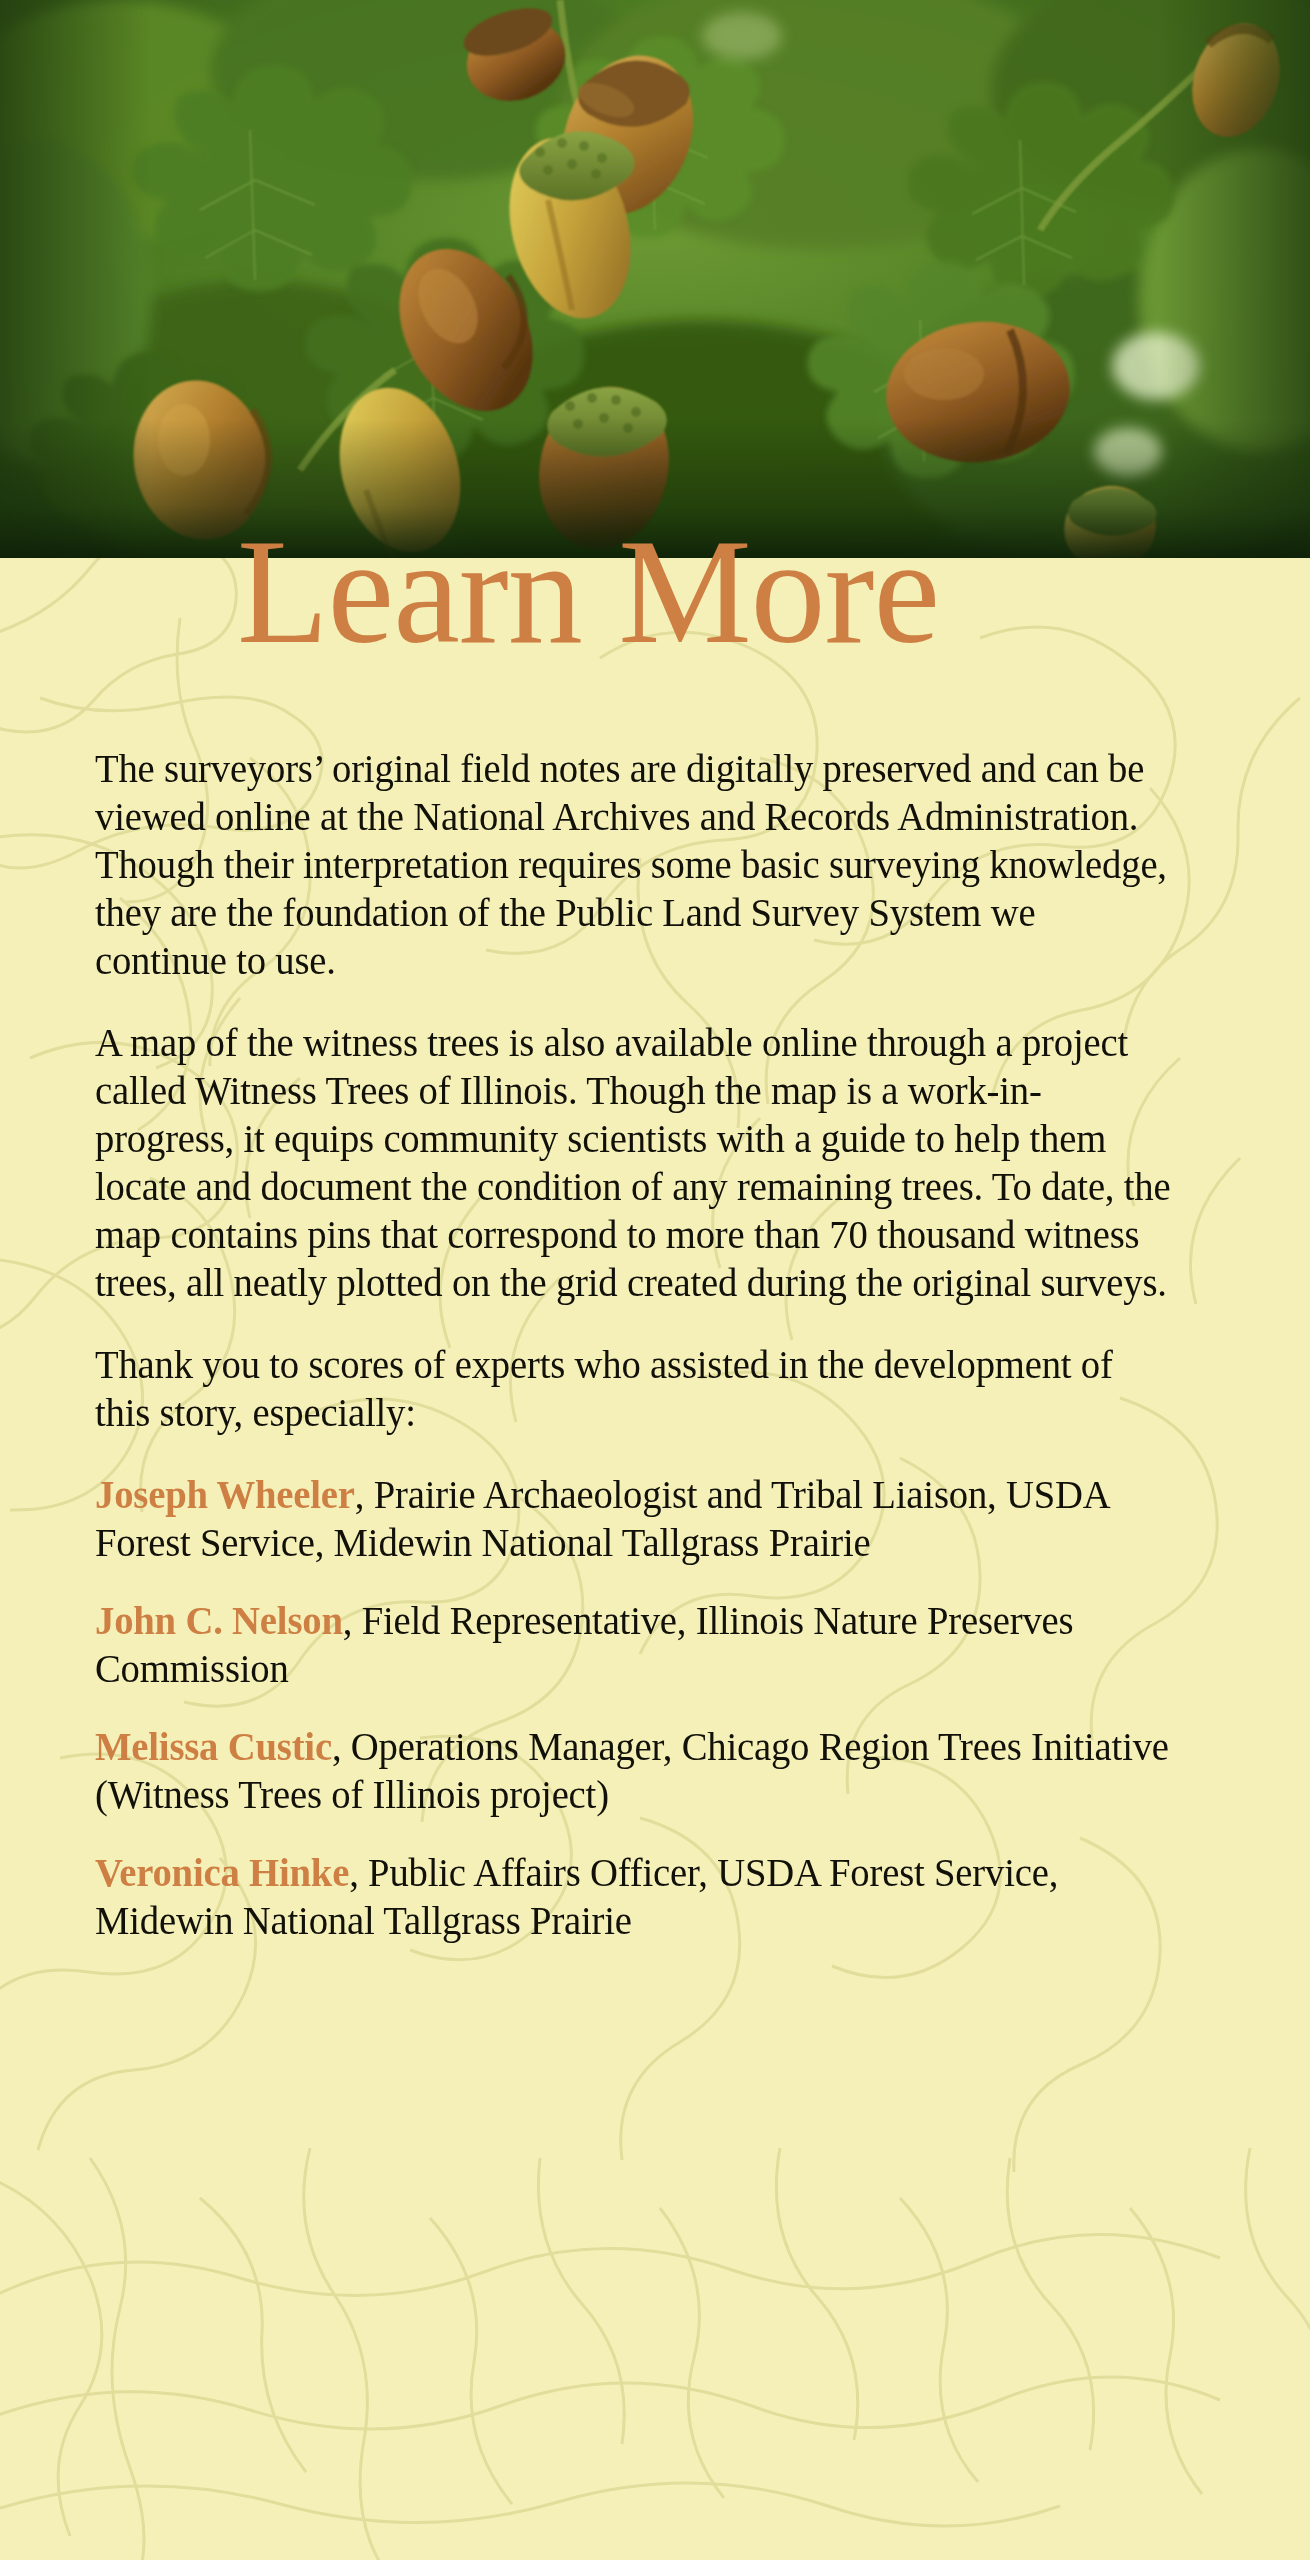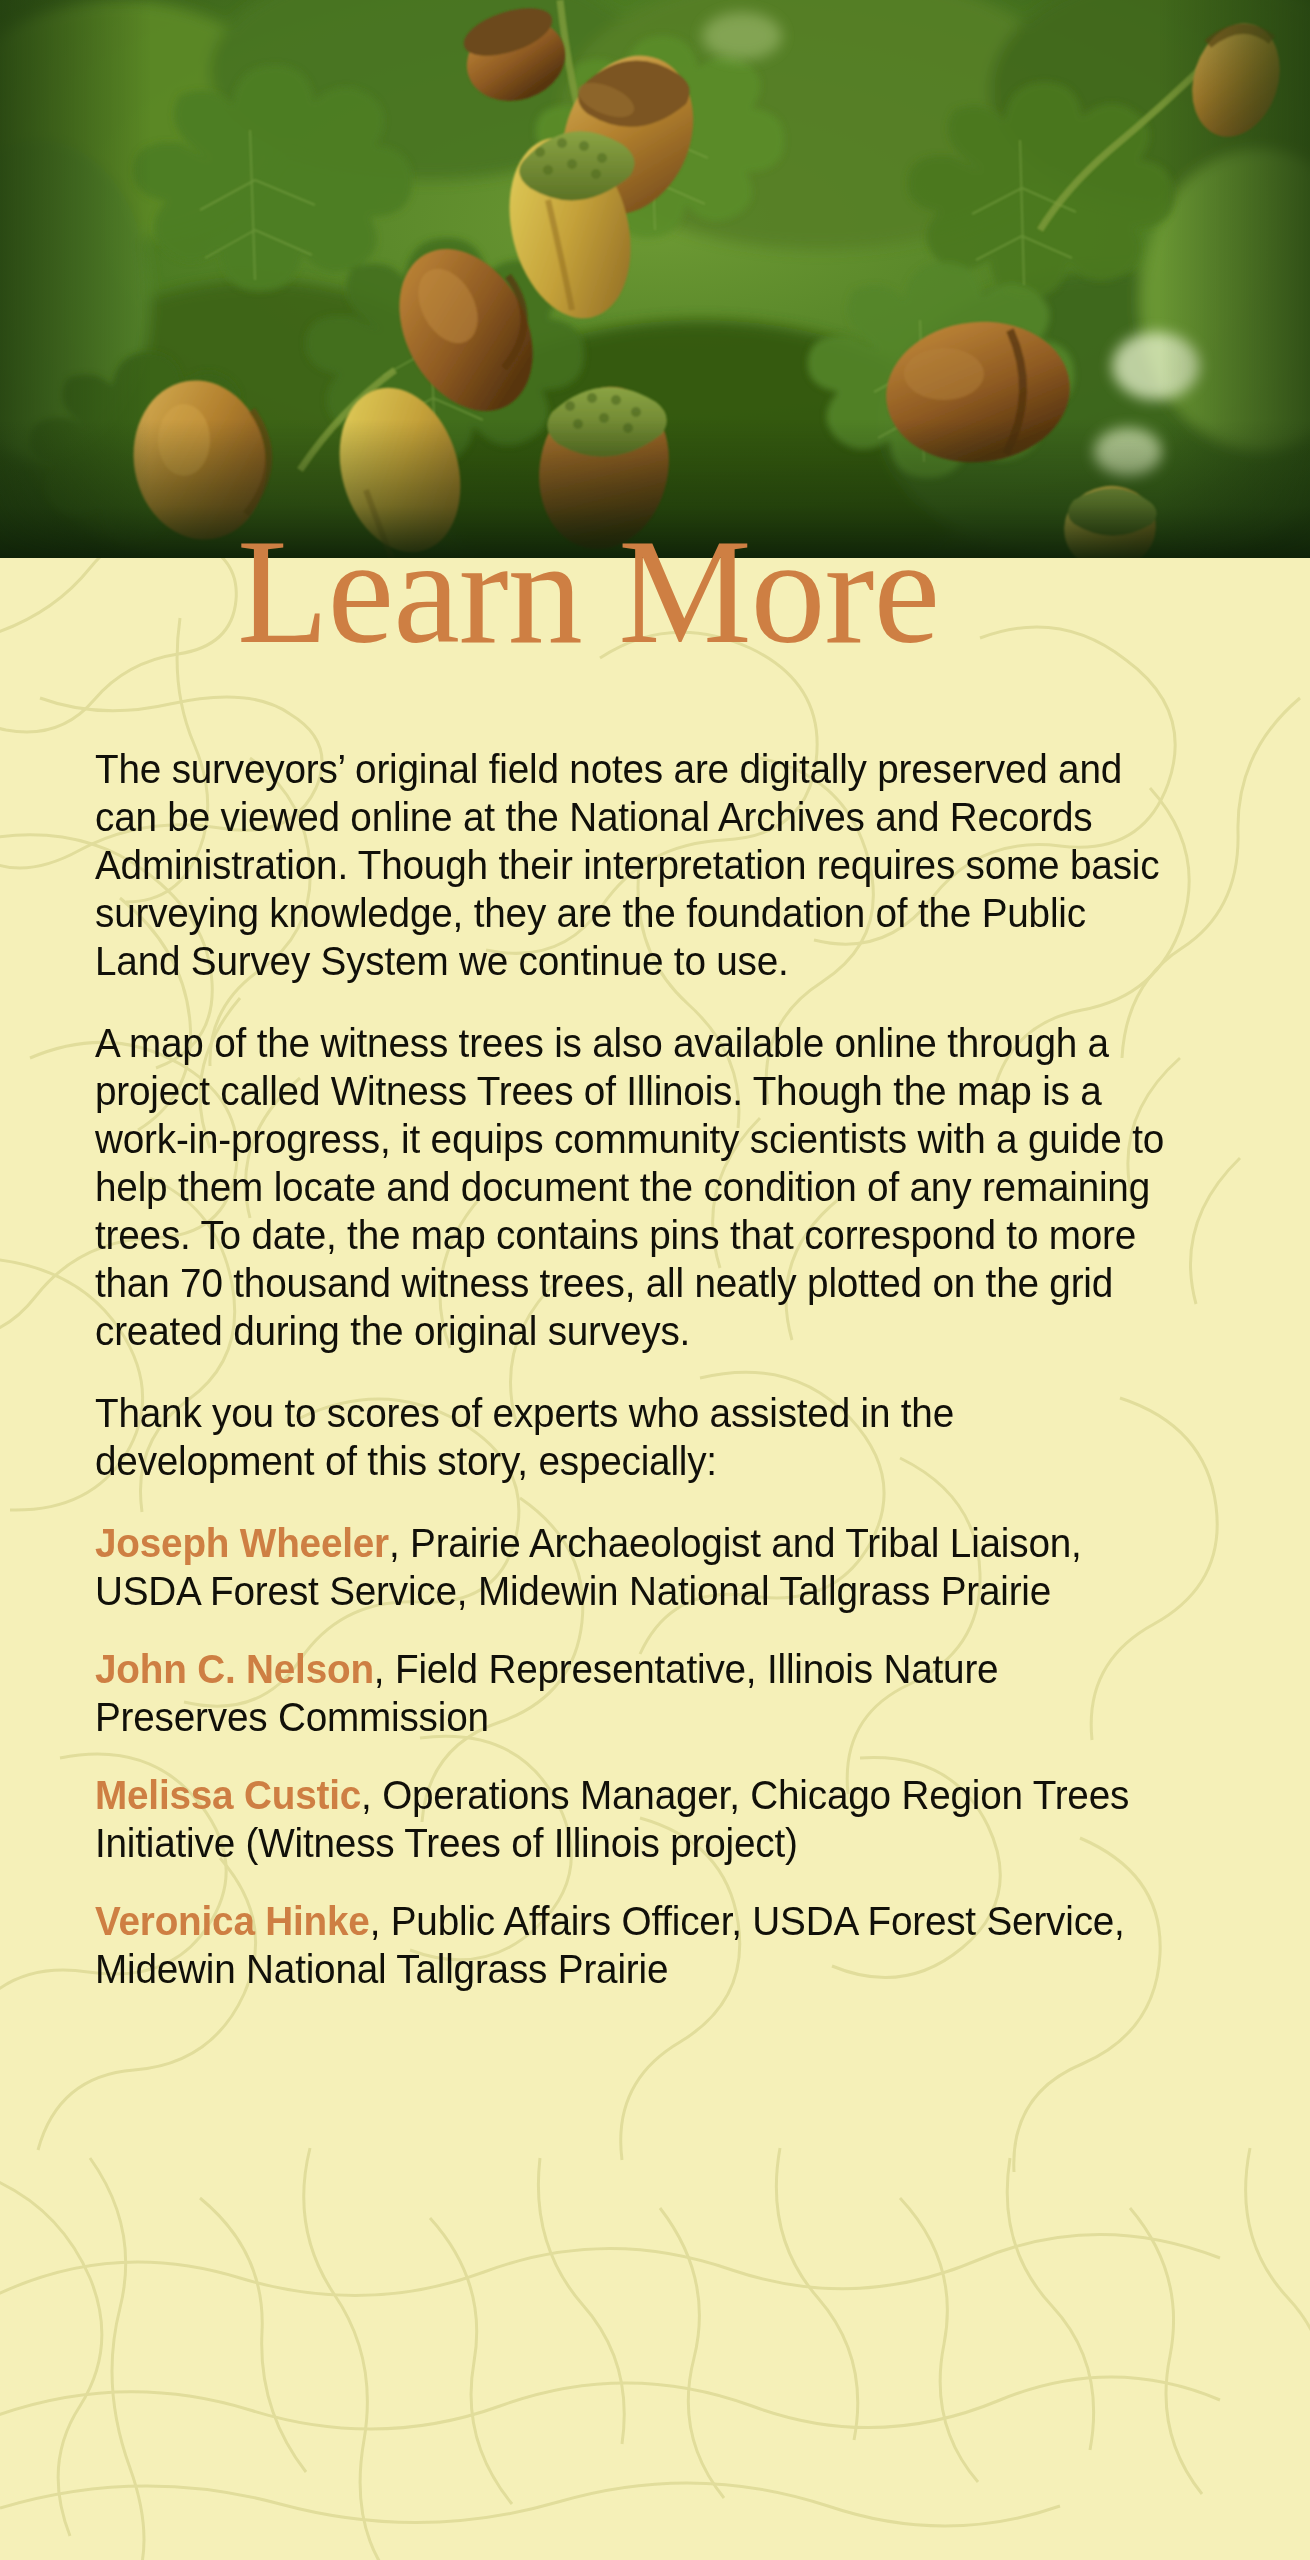--- a/index.html
+++ b/index.html
@@ -53,20 +53,21 @@
     white-space: nowrap;
   }
 
   
   .content {
     position: absolute;
     left: 95px;
     top: 745px;
     width: 1130px;
     z-index: 4;
+    font-family: Liberation Serif, serif;
   }
   p.body {
     margin: 0 0 34px 0;
     font-size: 40.5px;
     line-height: 48px;
     color: #111009;
     font-weight: 500;
     letter-spacing: -0.2px;
     font-stretch: semi-condensed;
     transform: scaleX(0.955);

